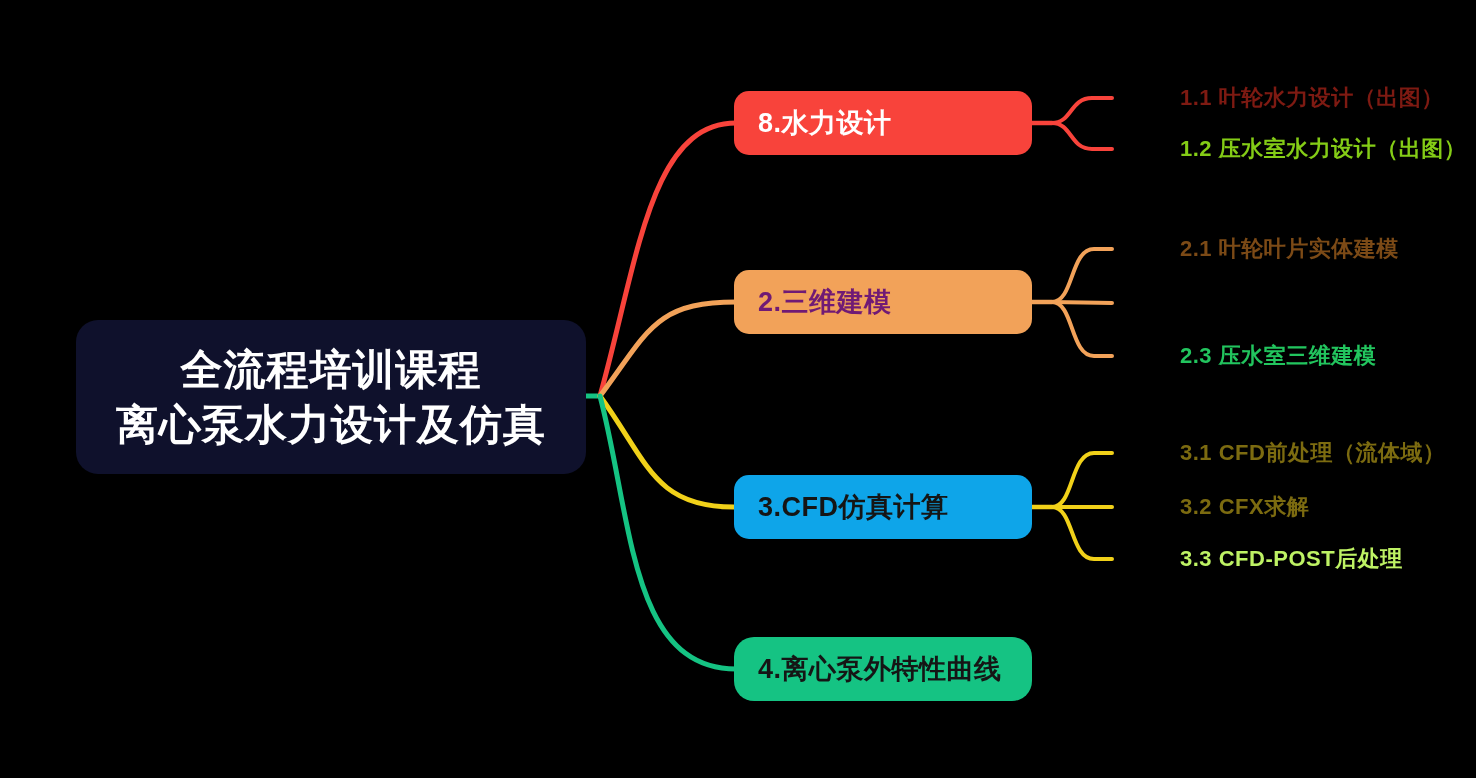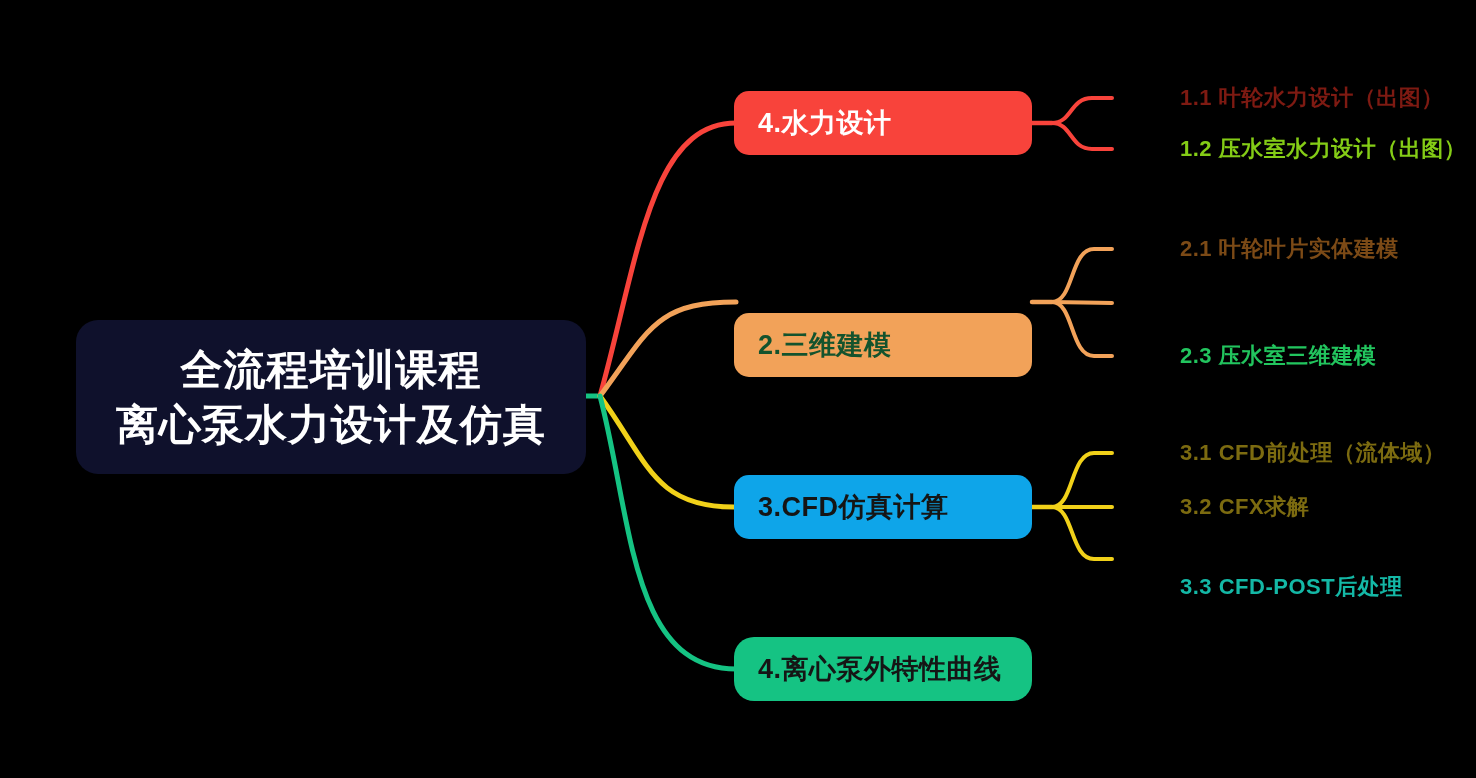--- a/index.html
+++ b/index.html
@@ -103,35 +103,35 @@
     <path d="M1052,507 L1112,507" stroke-width="4" stroke-linecap="round" stroke="#F1D119"></path>
     <path d="M1052,507 C1074,507 1070,559 1094,559 L1112,559" stroke-width="4" stroke-linecap="round" stroke="#F1D119"></path>
   </svg>
 
   <div class="node central-node" style="background: rgb(15, 17, 44); color: rgb(255, 255, 255);">
     <span>全流程培训课程</span>
     <span>离心泵水力设计及仿真</span>
   </div>
 
   <div class="node branch-node branch-1" style="background: rgb(248, 67, 59); color: rgb(255, 255, 255);">
-    <span>4.水力设计</span>
+    <span>8.水力设计</span>
   </div>
-  <div class="node branch-node branch-2" style="background: rgb(242, 162, 89); color: #14532d; margin-top: 43px;">
+  <div class="node branch-node branch-2" style="background: rgb(242, 162, 89); color: #701a75;">
     <span>2.三维建模</span>
   </div>
   <div class="node branch-node branch-3" style="background: #0ea5e9; color: rgb(21, 21, 21);">
     <span>3.CFD仿真计算</span>
   </div>
   <div class="node branch-node branch-4" style="background: rgb(21, 195, 131); color: rgb(21, 21, 21);">
     <span>4.离心泵外特性曲线</span>
   </div>
 
   <div class="subtopic st-11" style="color: rgb(126, 26, 18);">1.1 叶轮水力设计（出图）</div>
   <div class="subtopic st-12" style="color: #84cc16;">1.2 压水室水力设计（出图）</div>
 
   <div class="subtopic st-21" style="color: rgb(124, 74, 22);">2.1 叶轮叶片实体建模</div>
   <div class="subtopic st-23" style="color: #22c55e;">2.3 压水室三维建模</div>
 
   <div class="subtopic st-31" style="color: rgb(124, 107, 16);">3.1 CFD前处理（流体域）</div>
   <div class="subtopic st-32" style="color: rgb(124, 107, 16);">3.2 CFX求解</div>
-  <div class="subtopic st-33" style="color: #14b8a6; margin-top: 28px;">3.3 CFD-POST后处理</div>
+  <div class="subtopic st-33" style="color: #bef264;">3.3 CFD-POST后处理</div>
 
 </div>
 
 </body></html>

